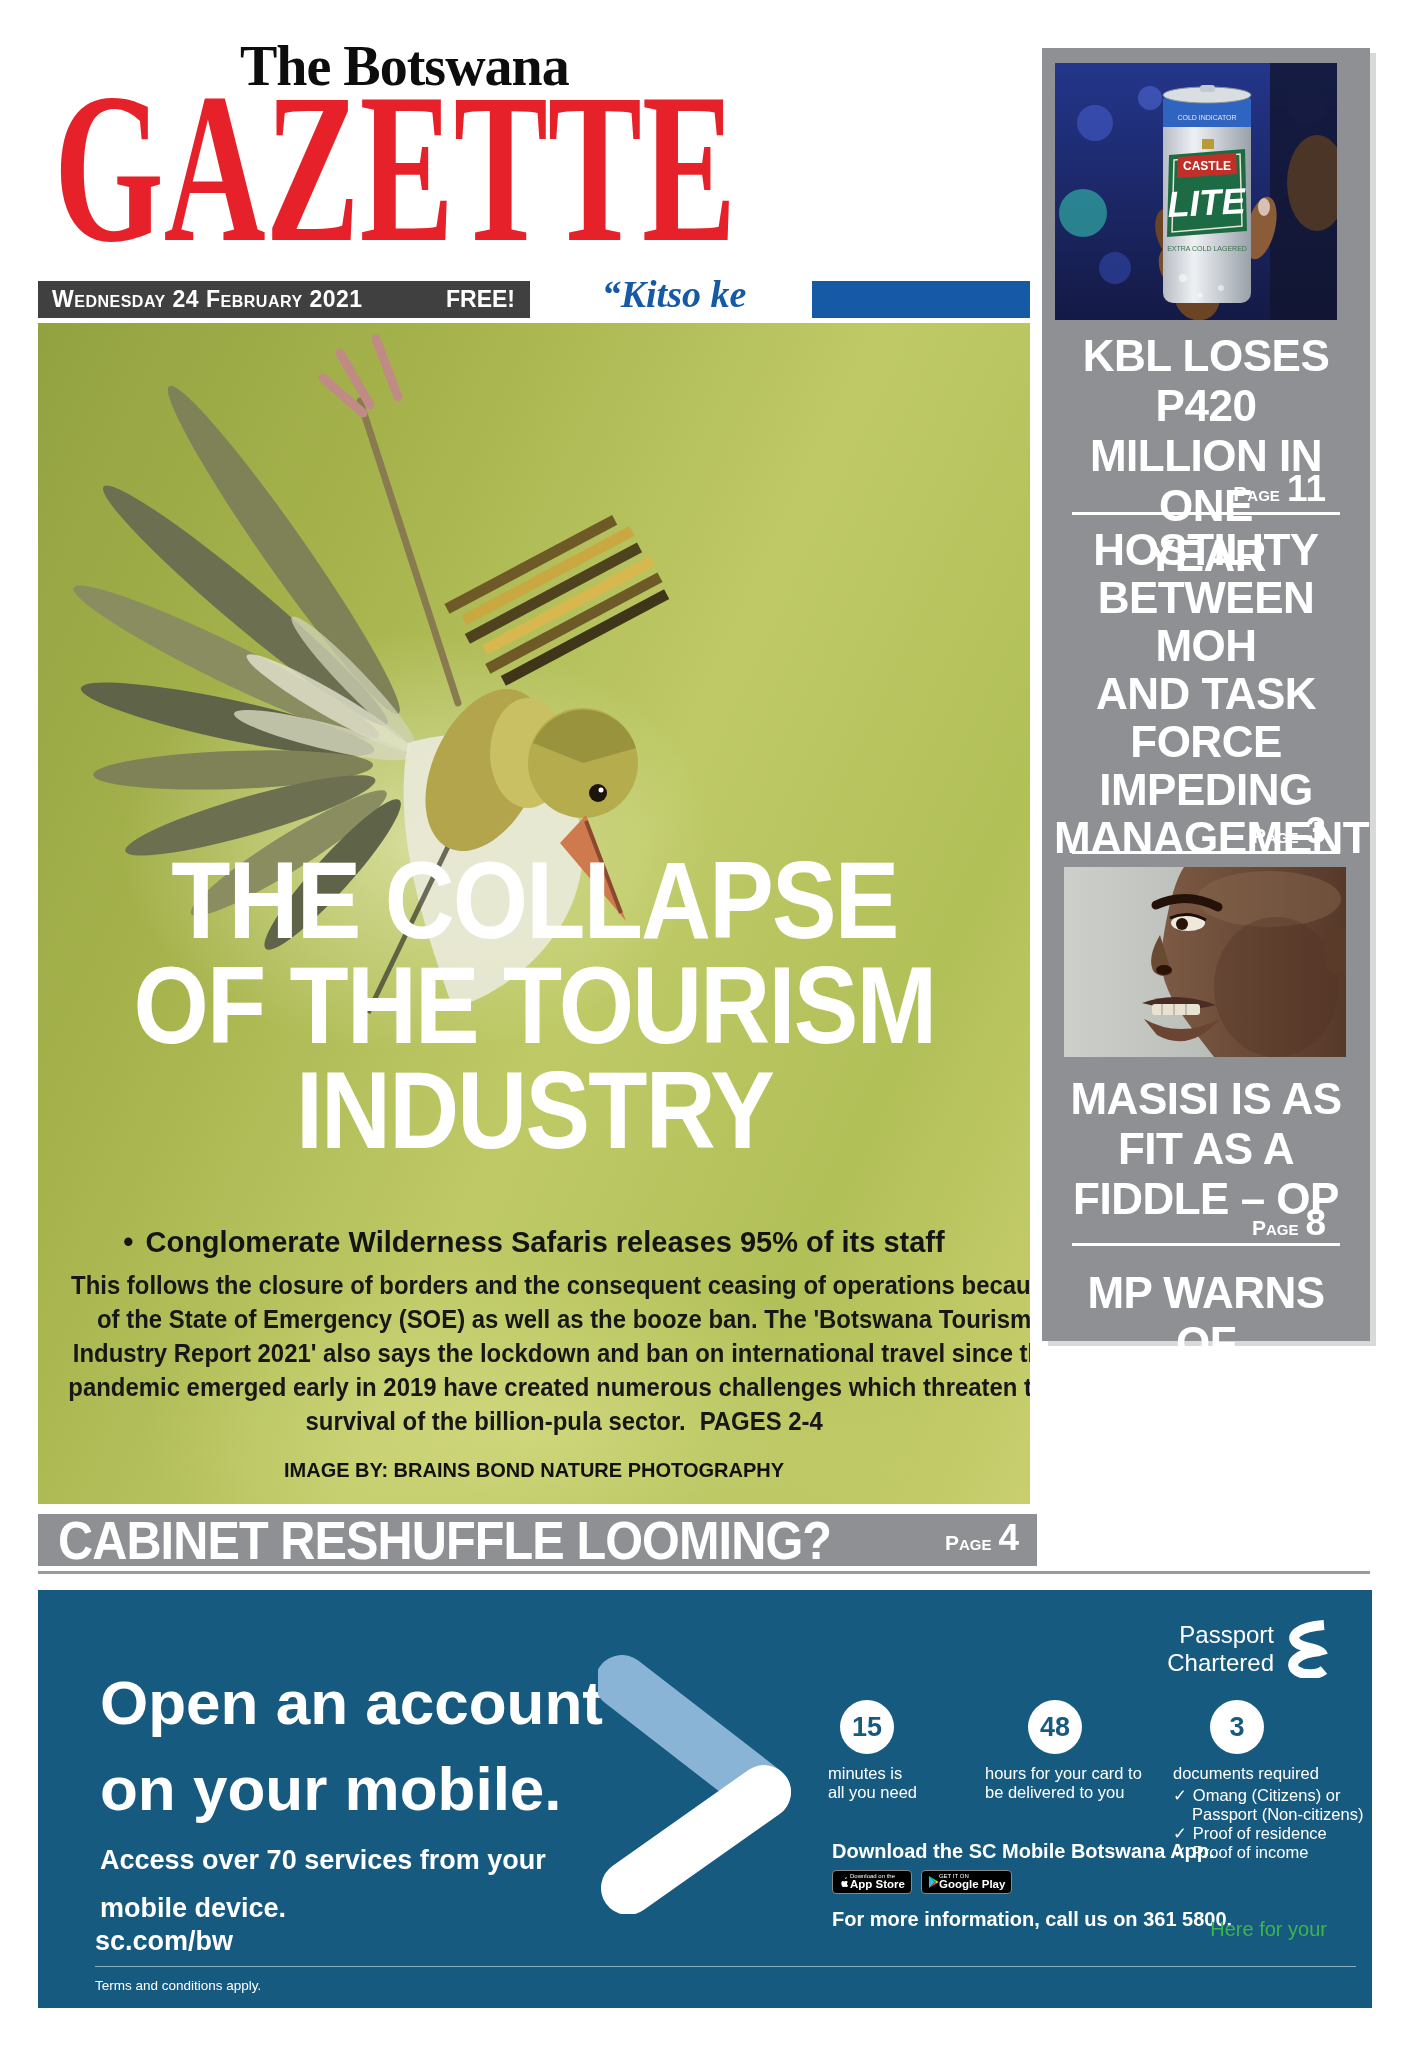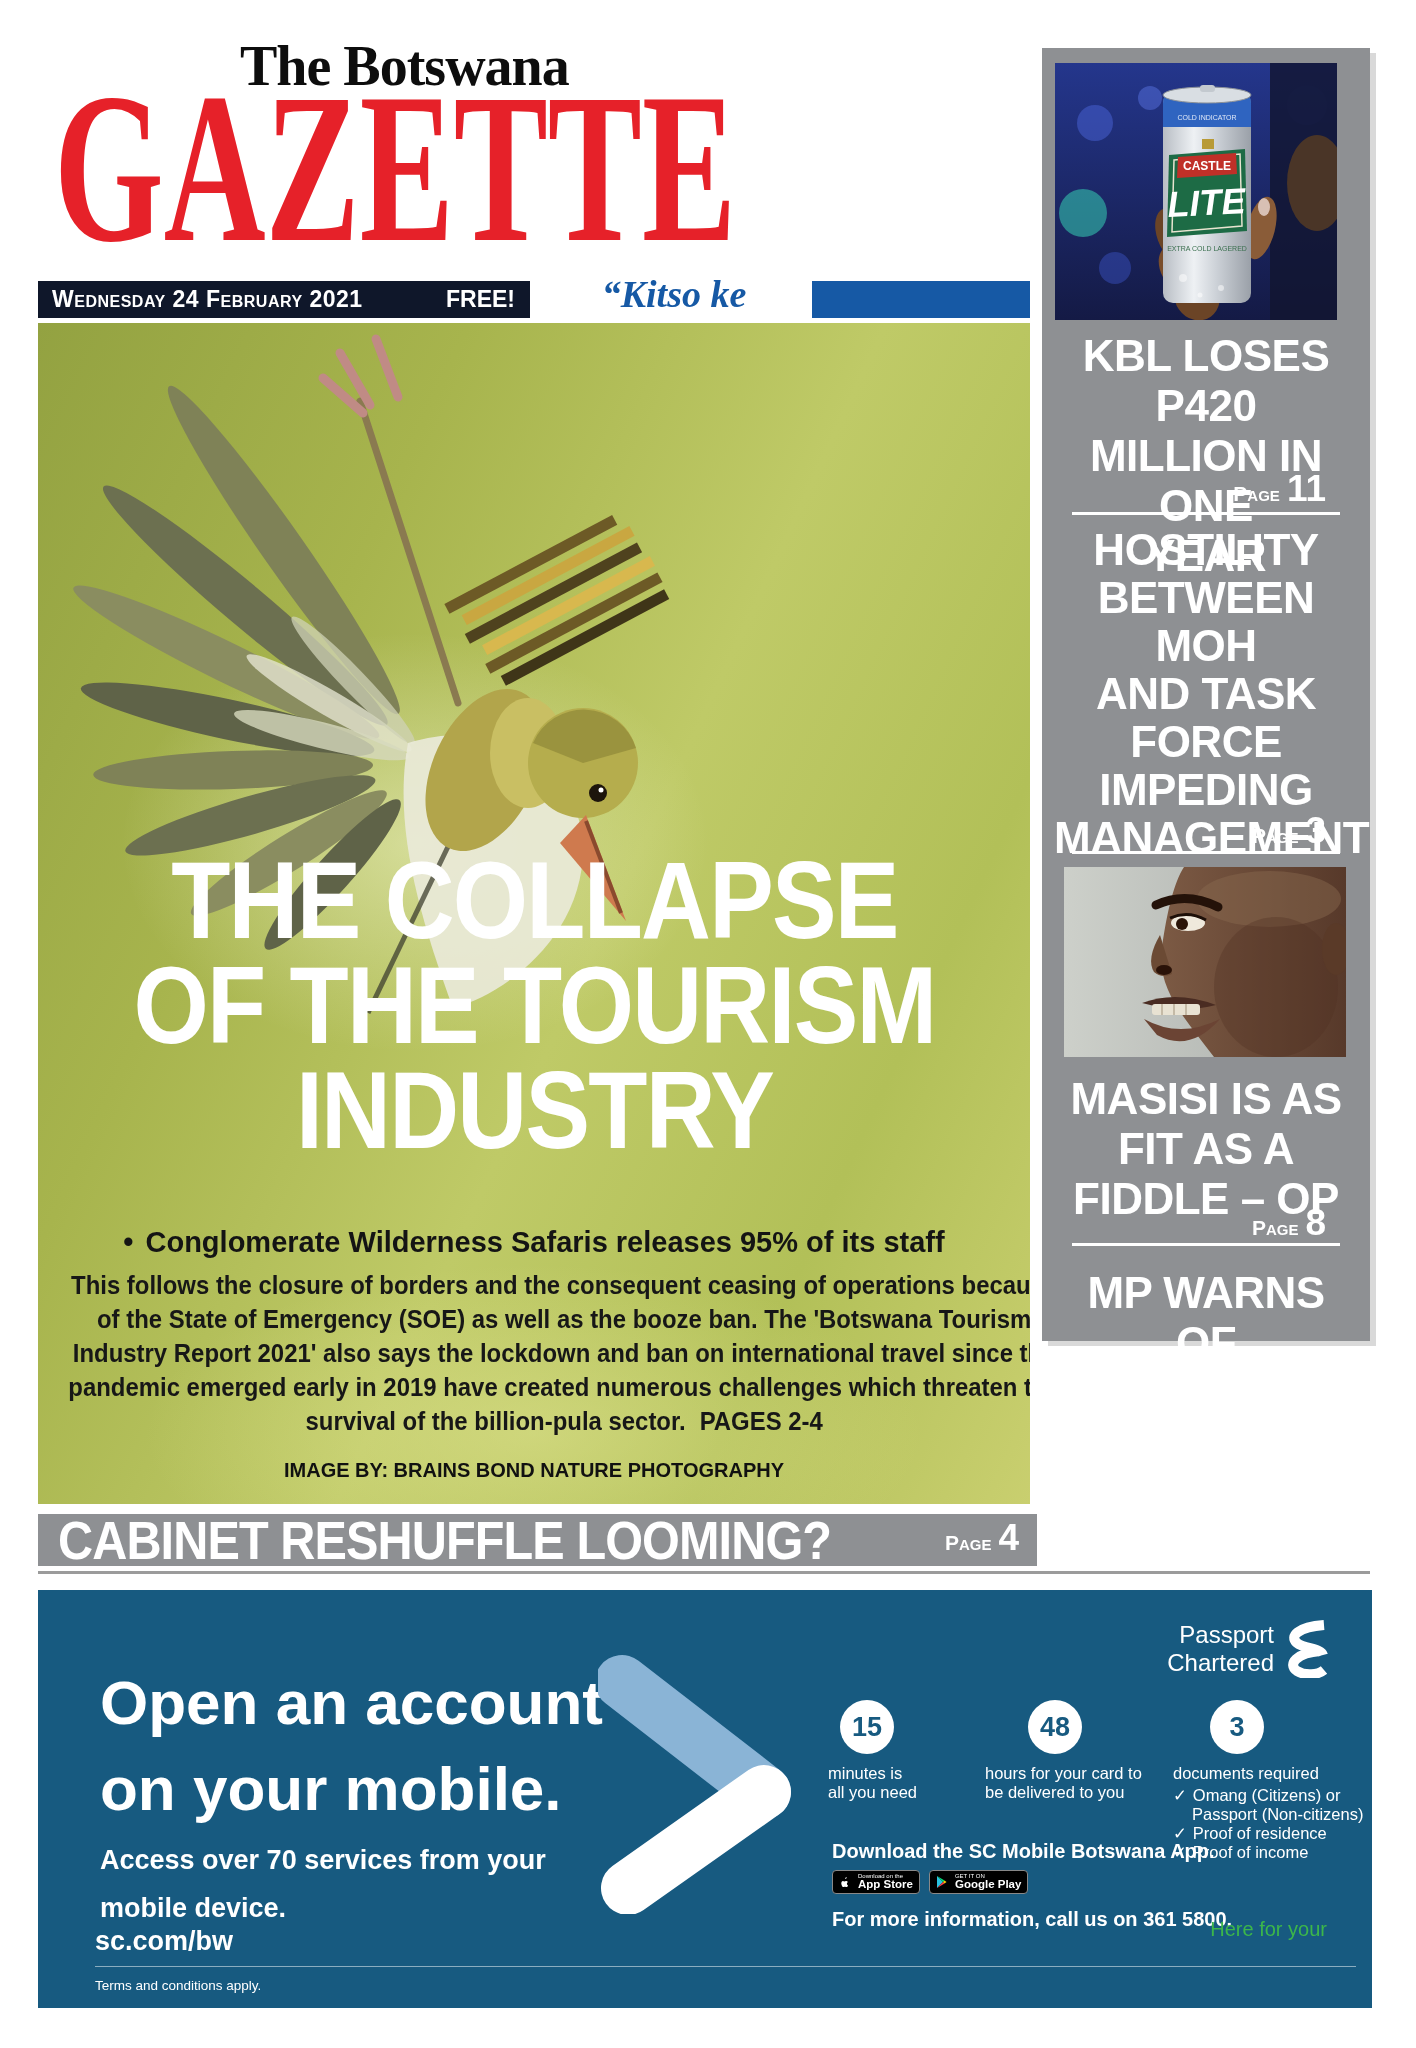--- a/index.html
+++ b/index.html
@@ -6,21 +6,21 @@
   #page{position:relative;width:1416px;height:2048px;background:#fff;overflow:hidden;
         font-family:"Liberation Sans",sans-serif;}
   .abs{position:absolute;}
 
   
   .kicker{left:240px;top:34px;font-family:"Liberation Serif",serif;font-weight:bold;
           font-size:56px;color:#0d0d0d;letter-spacing:-1px;}
   .mast-svg{left:52px;top:44px;}
 
   
-  .datebar{left:38px;top:281px;width:492px;height:37px;background:#0f172a;color:#fff;}
+  .datebar{left:38px;top:281px;width:492px;height:37px;background:#404040;color:#fff;}
   .datebar .date{position:absolute;left:14px;top:0;line-height:37px;font-size:23px;
                  font-weight:bold;font-variant:small-caps;letter-spacing:.5px;}
   .datebar .free{position:absolute;right:15px;top:0;line-height:37px;font-size:23px;font-weight:bold;}
   .slogan{left:536px;top:272px;width:276px;text-align:center;color:#1659a5;
           font-family:"Liberation Serif",serif;font-style:italic;font-weight:bold;font-size:38px;}
   .datebar2{left:812px;top:281px;width:218px;height:37px;background:#1659a5;}
 
   
   .cover{left:38px;top:323px;width:992px;height:1181px;overflow:hidden;
      background:
@@ -77,21 +77,21 @@
           font-size:27px;display:flex;align-items:center;justify-content:center;}
   .stat-text{margin-top:10px;font-size:16.5px;line-height:19px;white-space:pre-line;}
   .checks{margin-top:3px;font-size:16.5px;line-height:19px;width:210px;}
   .check{padding-left:19px;text-indent:-19px;}
   .check .ck{margin-right:6px;}
   .sclogo{position:absolute;right:44px;top:30px;display:flex;align-items:center;gap:10px;}
   .sclogo .sctxt{text-align:right;font-size:24px;line-height:28px;white-space:pre-line;}
   .ad-dl{position:absolute;left:794px;top:250px;font-weight:bold;font-size:20px;}
   .badges{position:absolute;left:794px;top:280px;display:flex;gap:9px;}
   .badge{height:22px;background:#000;border:1px solid #888;border-radius:4px;display:flex;
-         align-items:center;padding:0 6px;gap:8px;}
+         align-items:center;padding:0 6px;gap:0;}
   .badge .bt{display:flex;flex-direction:column;line-height:1;}
   .badge .bt .small{font-size:6px;}
   .badge .bt .big{font-size:11.5px;font-weight:bold;}
   .ad-info{position:absolute;left:794px;top:318px;font-weight:bold;font-size:20px;}
   .ad-tag{position:absolute;right:45px;top:328px;font-size:20px;color:#3cb64a;}
 </style>
 </head>
 <body>
 
 <div id="page">

